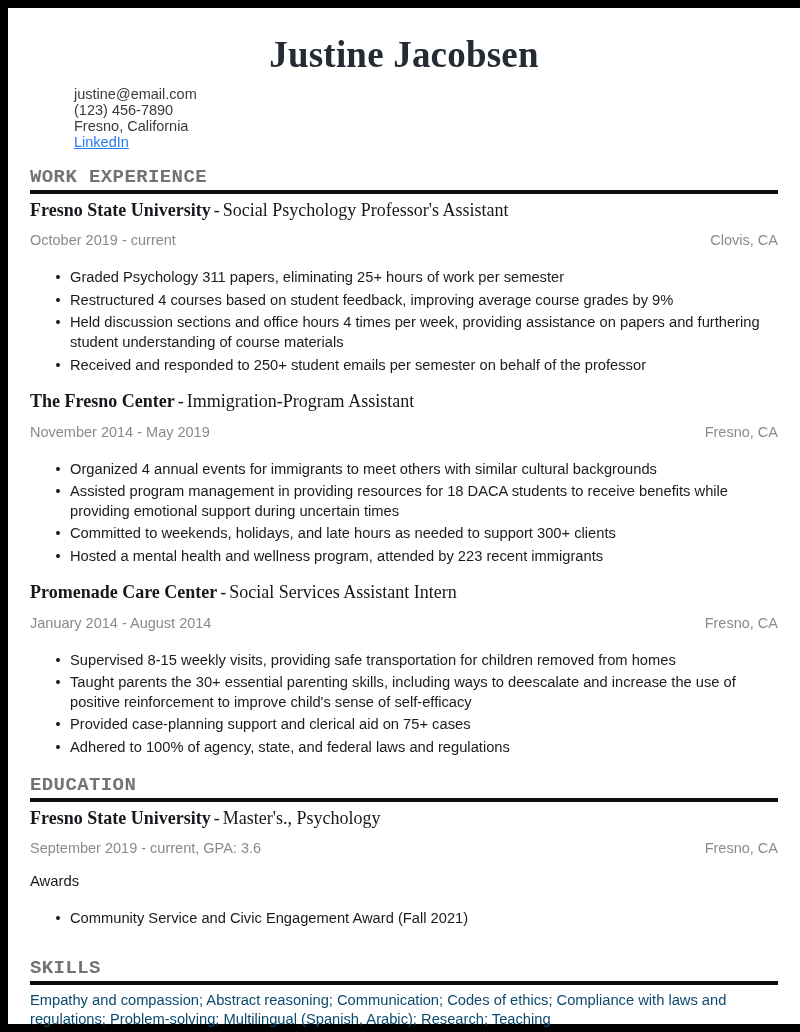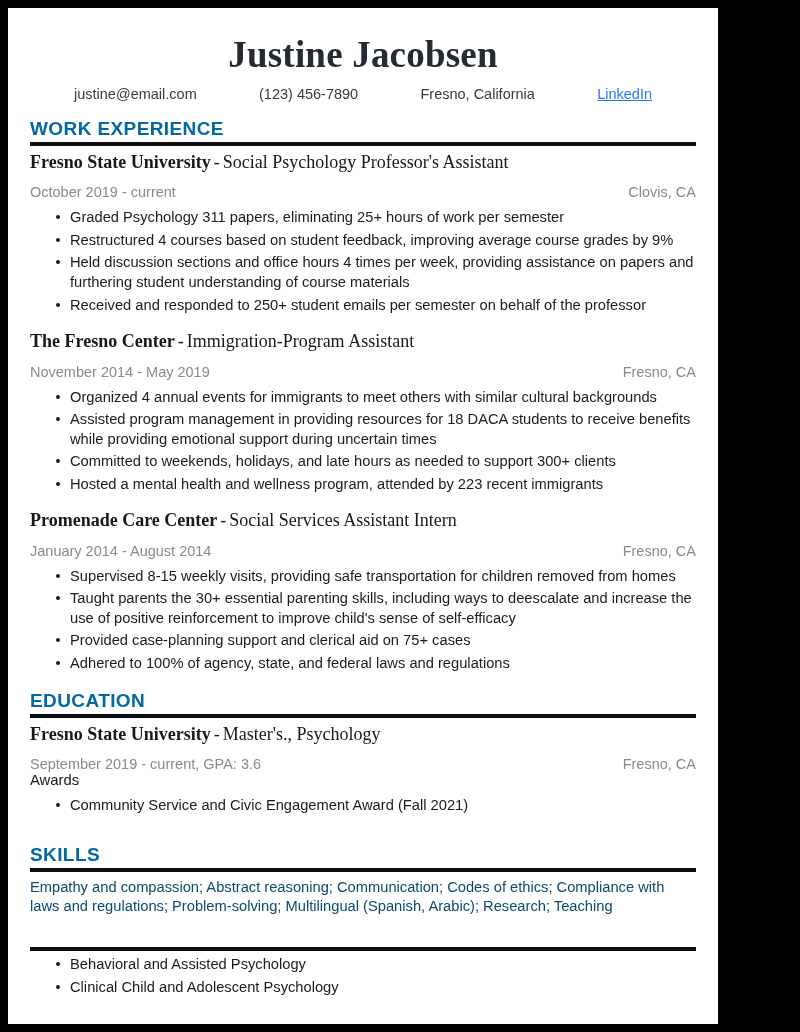--- a/index.html
+++ b/index.html
@@ -8,21 +8,21 @@
     width: 800px;
     height: 1032px;
     background: #000000;
     font-family: "Liberation Sans", sans-serif;
     overflow: hidden;
   }
   .page {
     position: absolute;
     left: 8px;
     top: 8px;
-    width: 710px;
+    width: 792px;
     height: 1016px;
     background: #ffffff;
     padding: 20px 22px 0 22px;
   }
 
   
   .name {
     text-align: center;
     font-family: "Liberation Serif", serif;
     font-weight: bold;
@@ -32,35 +32,36 @@
     letter-spacing: 0.2px;
     margin: 8px 0 0 0;
   }
   .contact-row {
     display: flex;
     justify-content: space-between;
     align-items: baseline;
     margin: 11px 44px 0 44px;
     font-size: 14.5px;
     color: #3a3a3a;
+    flex-direction: column;
   }
   .contact-item { white-space: nowrap; }
   .contact-link {
     color: #2979f0;
     text-decoration: underline;
   }
 
   
   .section { margin-top: 16px; }
   .section-title {
-    font-family: Liberation Sans, sans-serif;
+    font-family: Liberation Mono, monospace;
     font-weight: bold;
     font-size: 19px;
     letter-spacing: 0.4px;
-    color: #0369a1;
+    color: #737373;
     padding-bottom: 2px;
   }
   .rule-double {
     border-top: 3.5px solid #0b0d10;
     border-bottom: 1px solid #0b0d10;
     height: 2px;
     margin-bottom: 4px;
   }
 
   
@@ -80,21 +81,21 @@
     justify-content: space-between;
     align-items: baseline;
     font-size: 14.5px;
     color: #8a8a8a;
     margin-top: 3px;
   }
   .meta-left { white-space: nowrap; margin-top: 8px; }
   .meta-right { white-space: nowrap; }
 
   ul.bullets {
-    margin: 8px 0 0 0;
+    margin: 20px 0 0 0;
     padding-left: 26px;
     list-style: none;
   }
   ul.bullets li {
     position: relative;
     font-size: 14.7px;
     color: #1b1b1b;
     line-height: 1.33;
     margin-top: 3px;
     padding-left: 14px;
@@ -106,21 +107,21 @@
     top: 7px;
     width: 4px;
     height: 4px;
     background: #1b1b1b;
     border-radius: 50%;
   }
 
   .sub-head {
     font-size: 14.8px;
     color: #15181c;
-    margin-top: 0;
+    margin-top: 17px;
   }
 
   .skills-text {
     font-size: 14.7px;
     color: #0c4a6e;
     line-height: 1.35;
     margin-top: 6px;
   }
 </style>
 </head>

